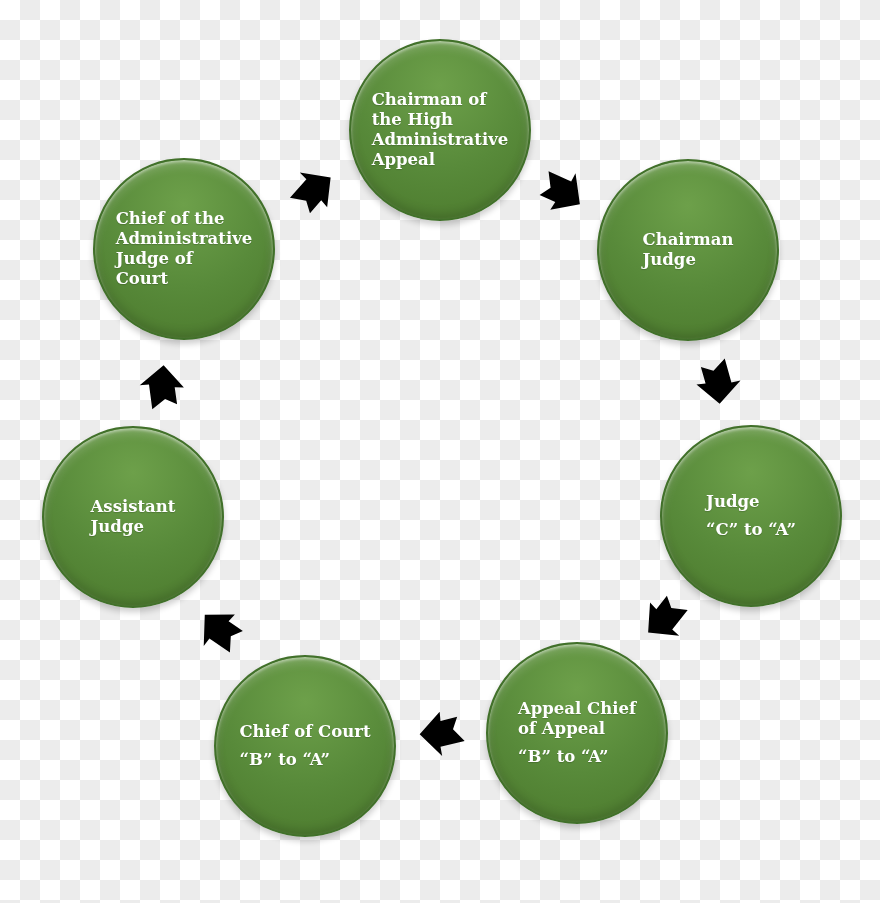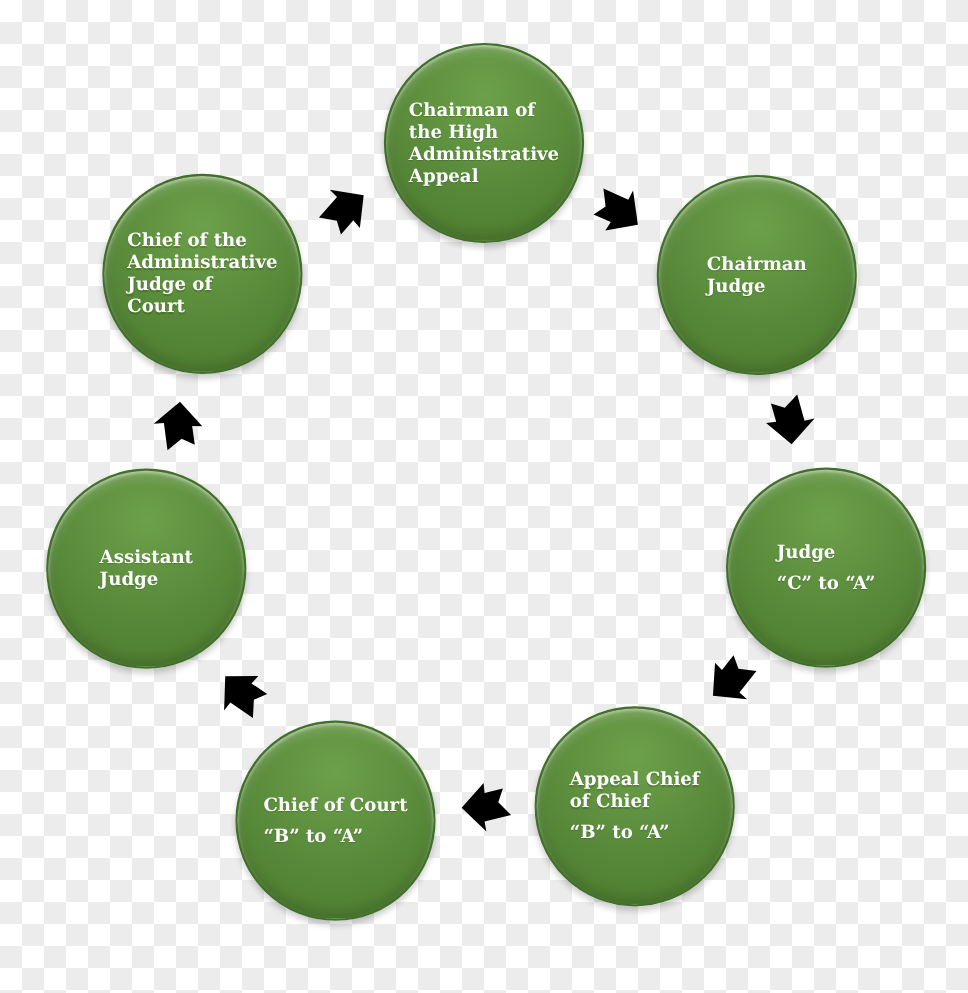--- a/index.html
+++ b/index.html
@@ -77,21 +77,21 @@
   <div class="node" style="left:660px;top:425px">
     <div class="label">
       <span class="ln">Judge</span>
       <span class="ln grade">“C” to “A”</span>
     </div>
   </div>
 
   <div class="node" style="left:486px;top:642px">
     <div class="label">
       <span class="ln">Appeal Chief</span>
-      <span class="ln">of Chief</span>
+      <span class="ln">of Appeal</span>
       <span class="ln grade">“B” to “A”</span>
     </div>
   </div>
 
   <div class="node" style="left:214px;top:655px">
     <div class="label">
       <span class="ln">Chief of Court</span>
       <span class="ln grade">“B” to “A”</span>
     </div>
   </div>

